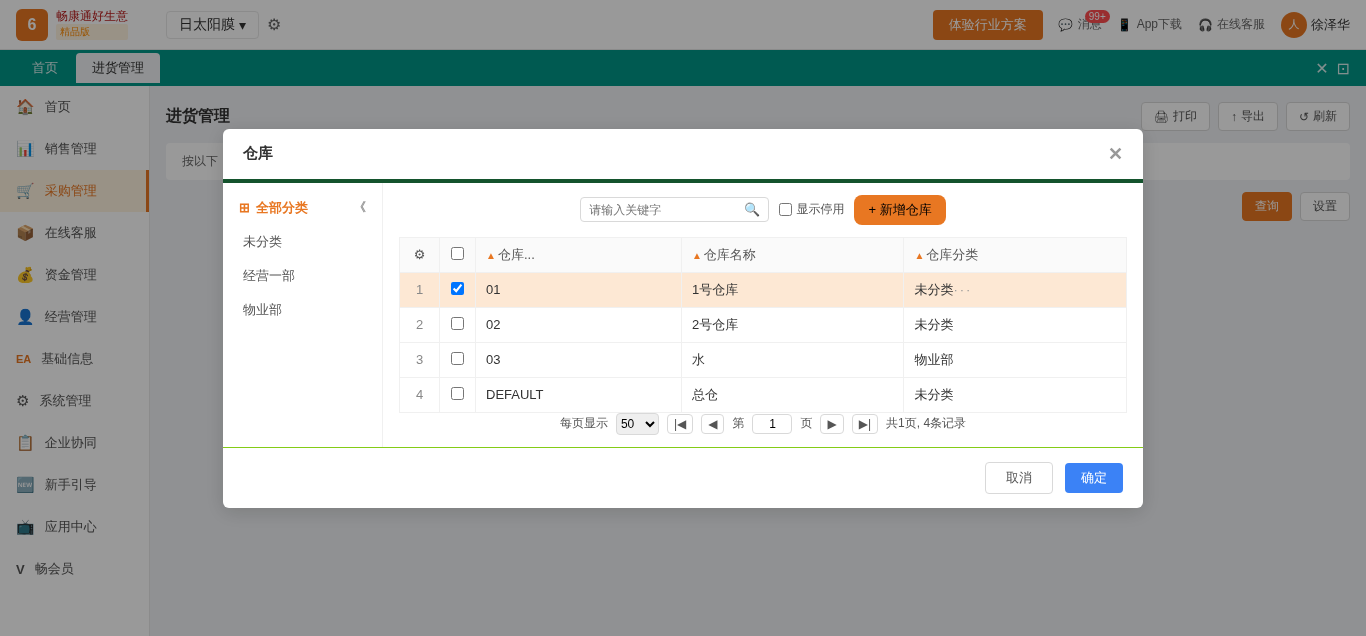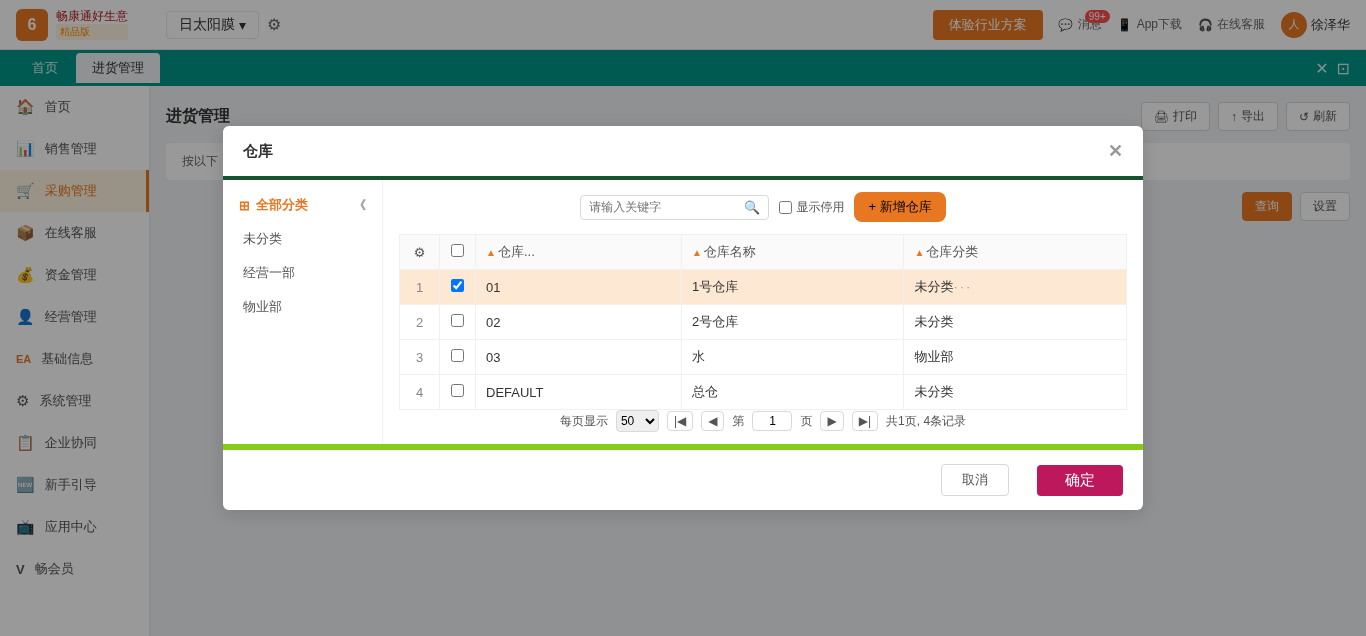--- a/index.html
+++ b/index.html
@@ -310,41 +310,41 @@
       border: 1px solid #d9d9d9;
       border-radius: 4px;
       width: 40px;
       padding: 2px 6px;
       text-align: center;
       font-size: 12px;
     }
     
     .modal-footer {
       display: flex; align-items: center; justify-content: flex-end;
-      gap: 28px;
+      gap: 12px;
       padding: 14px 20px;
-      border-top: 6px solid #84cc16;
+      border-top: 1px solid #84cc16;
     }
     .btn-cancel {
       padding: 6px 20px;
       border: 1px solid #d9d9d9;
       background: #fff;
       border-radius: 4px;
       cursor: pointer;
       font-size: 13px;
       color: #555;
     }
     .btn-confirm {
-      padding: 6px 28px;
-      background: #be185d;
+      padding: 6px 16px;
+      background: #3b82f6;
       color: white;
       border: none;
       border-radius: 4px;
       cursor: pointer;
-      font-size: 15px;
+      font-size: 13px;
     }
     .sort-icon { color: #e87722; margin-right: 2px; font-size: 10px; }
   </style>
 </head>
 <body>
 
 <div class="top-header">
   <div class="logo-area">
     <div class="logo-icon">
       <span>6</span>

